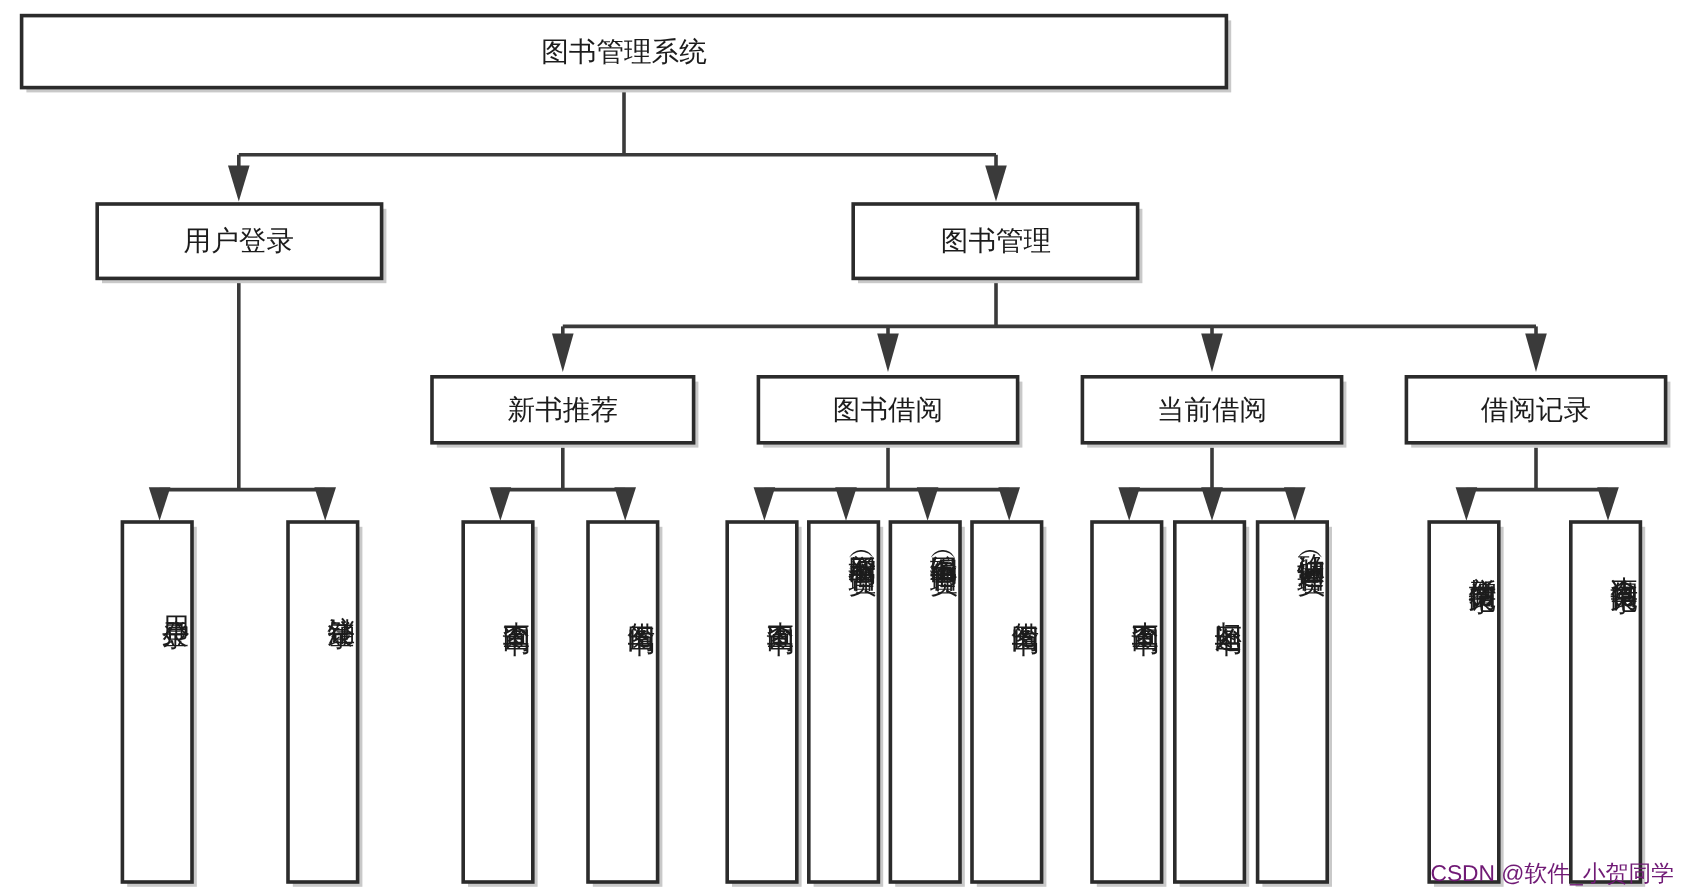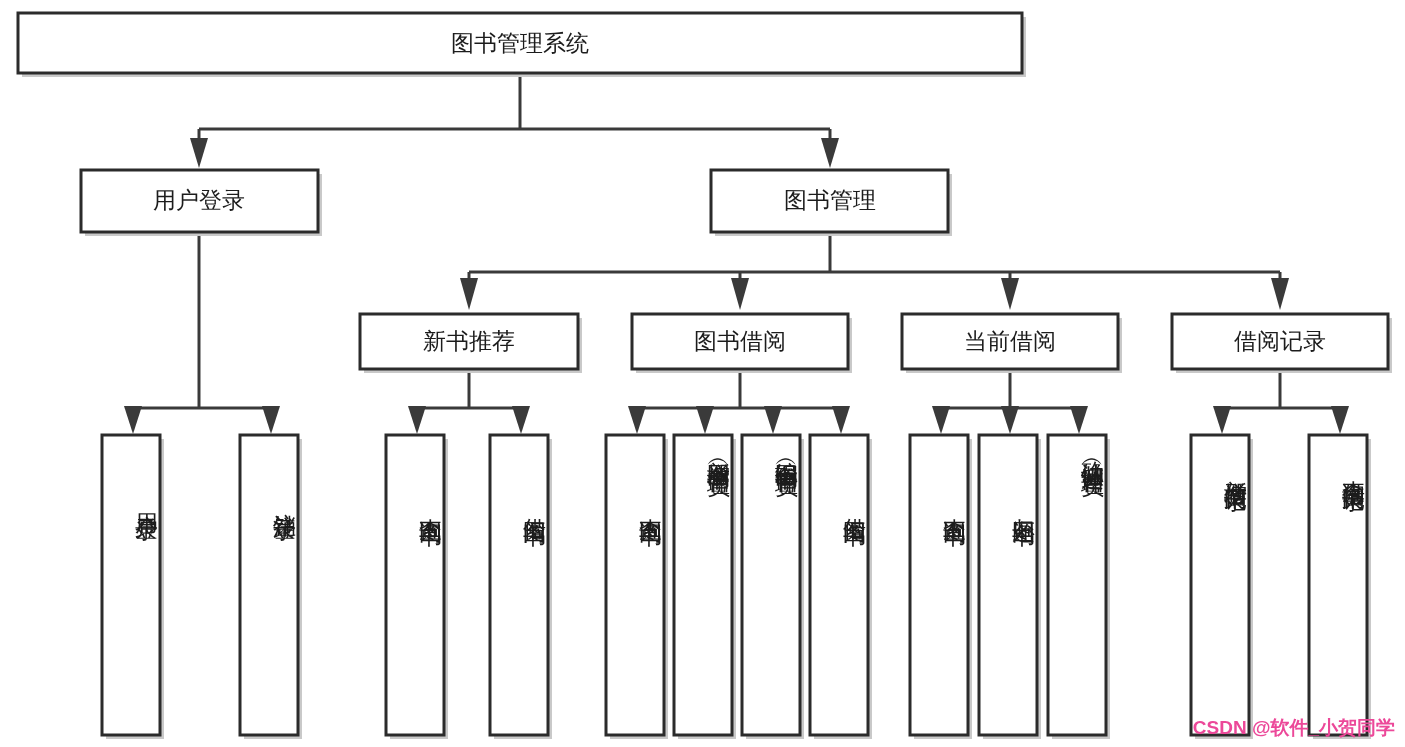--- a/index.html
+++ b/index.html
@@ -65,24 +65,23 @@
     letter-spacing: 2px;
     white-space: nowrap;
     pointer-events: none;
   }
   .watermark {
     position: absolute;
     right: 10px;
     bottom: 6px;
     font-family: "Liberation Sans", "DejaVu Sans", sans-serif;
     font-size: 19px;
-    color: #ec4899;
+    color: #701a75;
     white-space: nowrap;
     pointer-events: none;
-    font-weight: bold;
   }
 </style>
 </head>
 <body>
 
 <div id="diagram-root">
 
   <svg id="flow-svg" viewBox="0 0 1405 747">
 
     <g>

